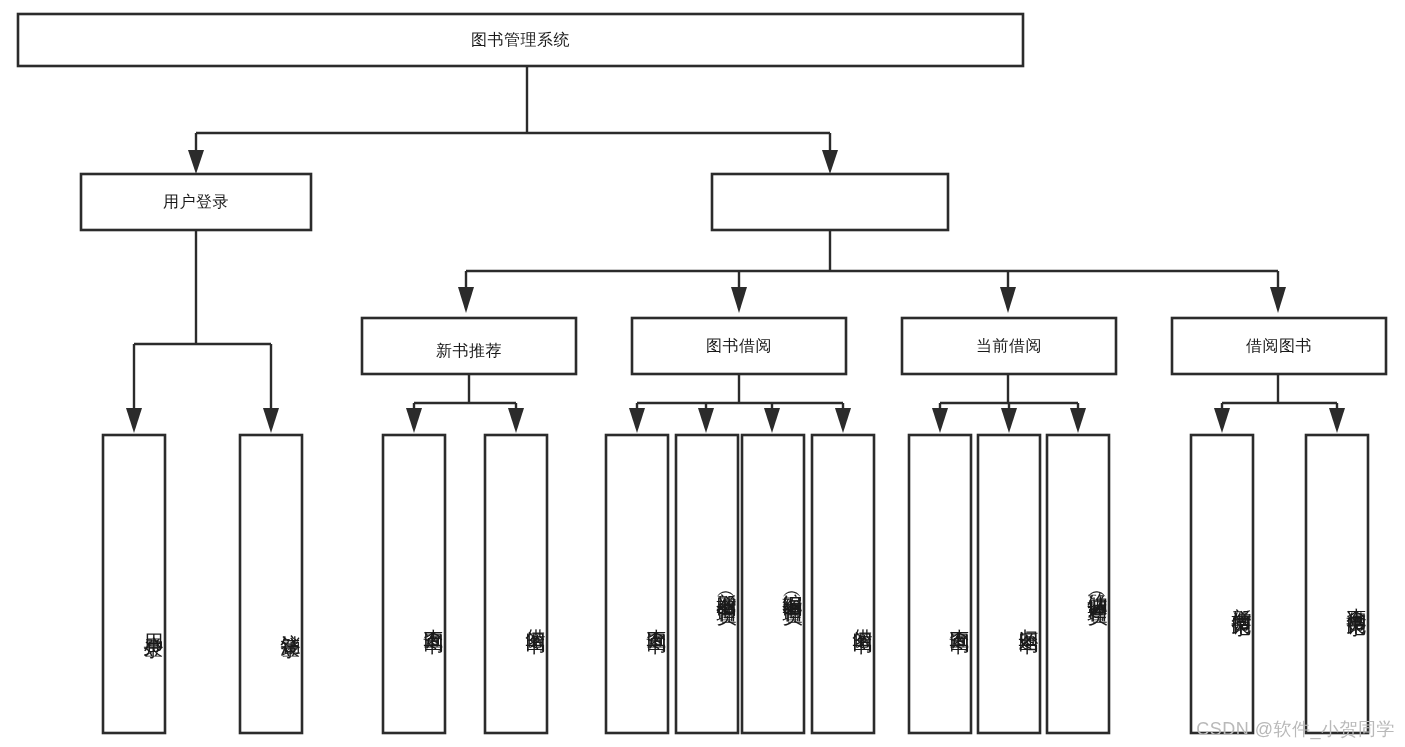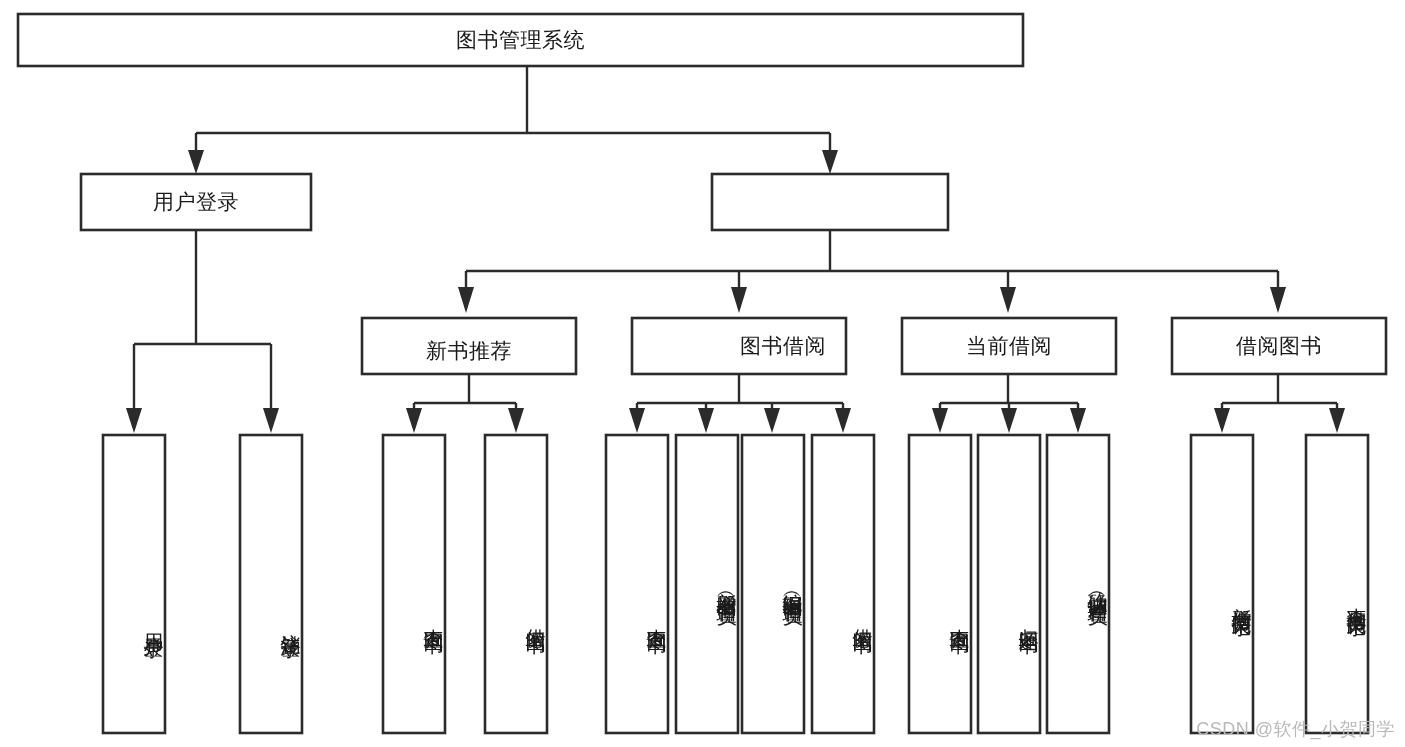--- a/index.html
+++ b/index.html
@@ -41,21 +41,21 @@
     fill: #2b2b2b;
     stroke: none;
   }
   .node-label {
     position: absolute;
     display: flex;
     align-items: center;
     justify-content: center;
     color: #1a1a1a;
     font-family: "Liberation Sans", "DejaVu Sans", sans-serif;
-    font-size: 21px;
+    font-size: 16px;
     line-height: 1.18;
     letter-spacing: 0.5px;
     pointer-events: none;
     white-space: nowrap;
   }
   .node-label.vertical {
     writing-mode: vertical-rl;
     text-orientation: upright;
     font-size: 20px;
     letter-spacing: 2px;
@@ -175,21 +175,21 @@
 
     <rect class="node-box" x="1191" y="435" width="62" height="298"></rect>
     <rect class="node-box" x="1306" y="435" width="62" height="298"></rect>
   </svg>
 
   <div class="node-label" style="left:18px; top:14px; width:1005px; height:52px;">图书管理系统</div>
 
   <div class="node-label" style="left:81px; top:174px; width:230px; height:56px;">用户登录</div>
 
   <div class="node-label" style="left:362px; top:318px; width:214px; height:66px;">新书推荐</div>
-  <div class="node-label" style="left:632px; top:318px; width:214px; height:56px;padding-left:44px;">图书借阅</div>
+  <div class="node-label" style="left:632px; top:318px; width:214px; height:56px;">图书借阅</div>
   <div class="node-label" style="left:902px; top:318px; width:214px; height:56px;">当前借阅</div>
   <div class="node-label" style="left:1172px; top:318px; width:214px; height:56px;">借阅图书</div>
 
   <div class="node-label vertical" style="left:103px; top:435px; width:62px; height:298px; padding-top:76px;">用户登录</div>
   <div class="node-label vertical" style="left:240px; top:435px; width:62px; height:298px; padding-top:76px;">注销登录</div>
 
   <div class="node-label vertical" style="left:383px; top:435px; width:62px; height:298px; padding-top:66px;">查询图书</div>
   <div class="node-label vertical" style="left:485px; top:435px; width:62px; height:298px; padding-top:66px;">借阅图书</div>
 
   <div class="node-label vertical" style="left:606px; top:435px; width:62px; height:298px; padding-top:66px;">查询图书</div>

